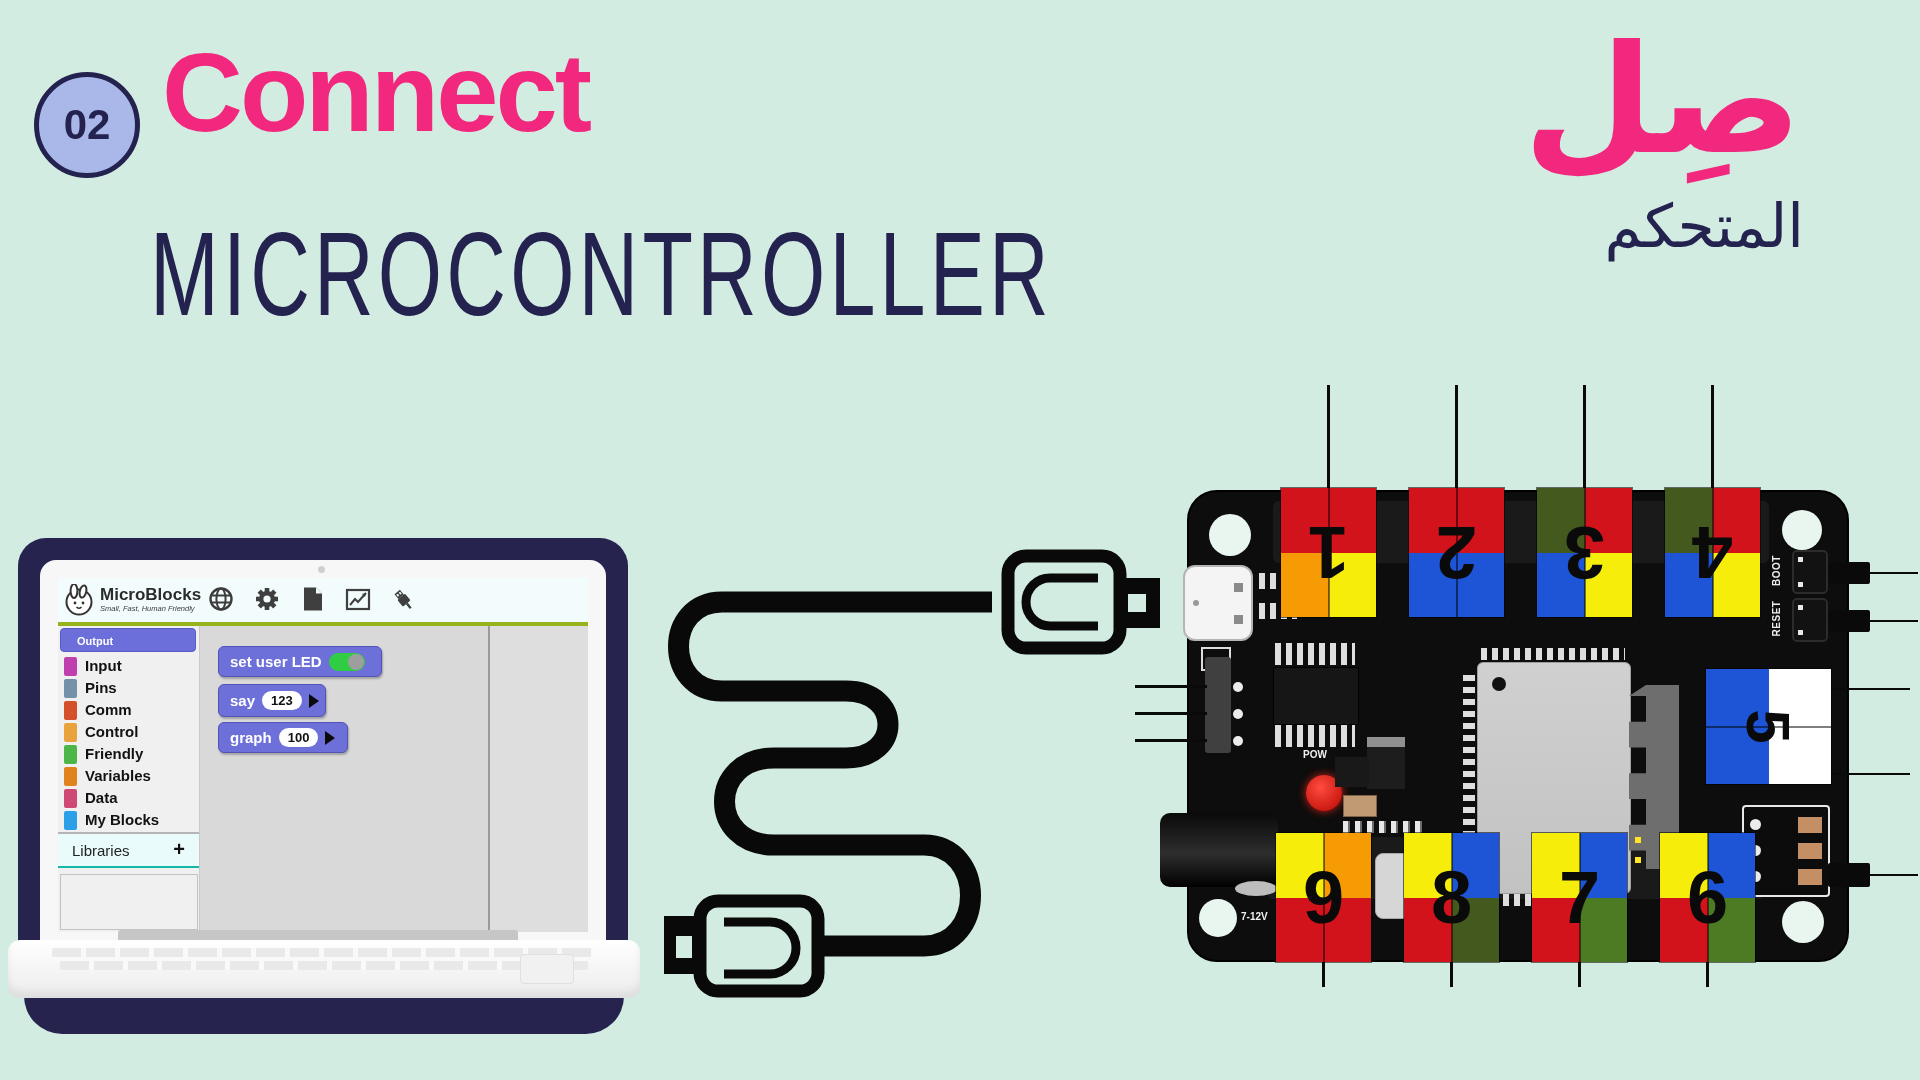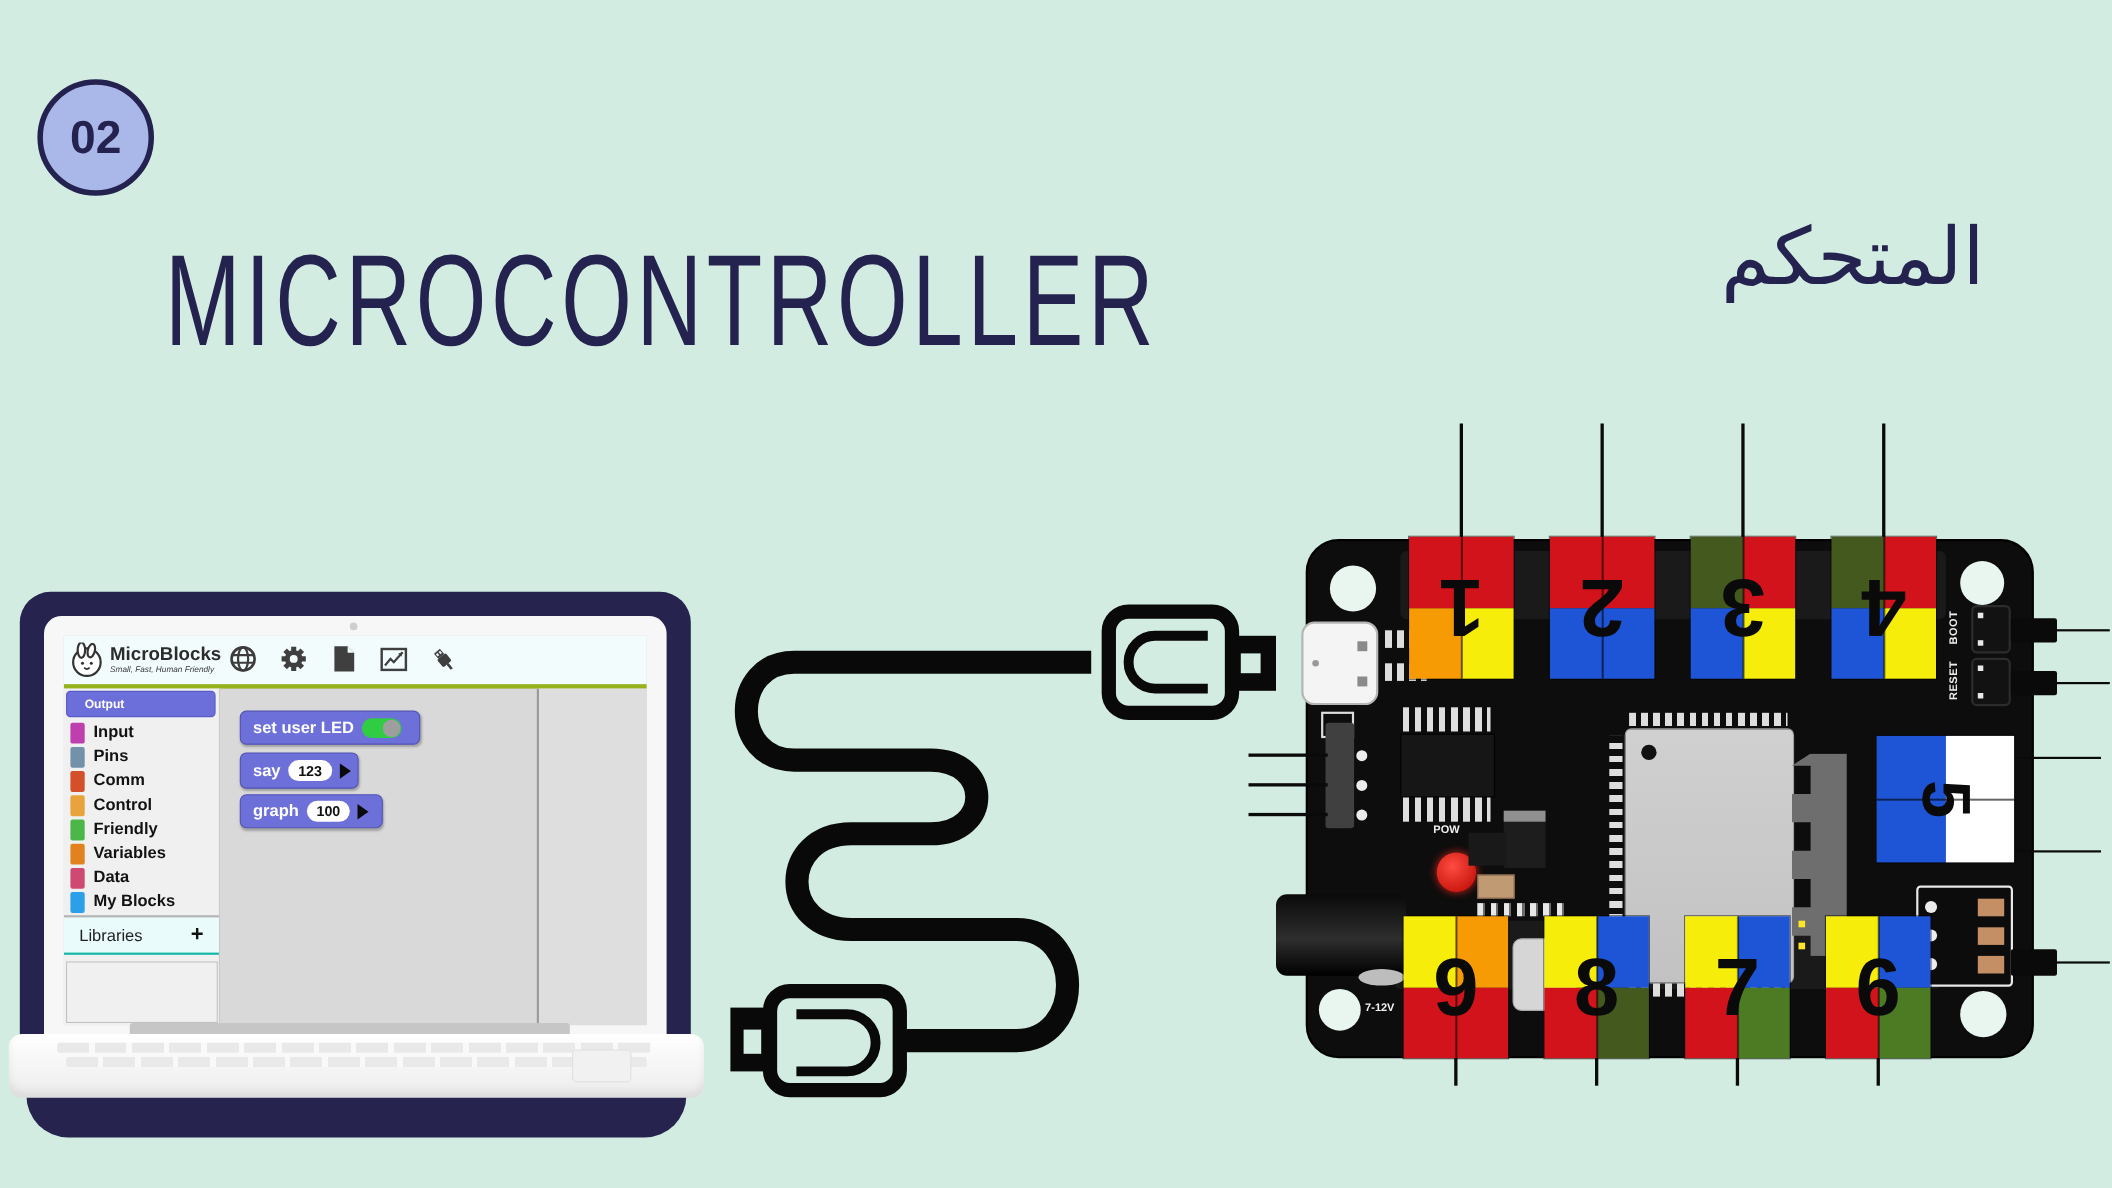--- a/index.html
+++ b/index.html
@@ -11,21 +11,21 @@
   .badge{position:absolute;left:34px;top:72px;width:96px;height:96px;background:#a9b8e8;
          border:5px solid #24224f;border-radius:50%;display:flex;align-items:center;justify-content:center;
          font-weight:700;font-size:42px;color:#24224f;}
   .badge::after{content:"";position:absolute;inset:-3px;border:2.5px solid #24224f;border-radius:48% 52% 50% 47%;transform:rotate(-8deg);}
   .title-en{position:absolute;left:162px;top:28px;font-size:112px;font-weight:800;letter-spacing:-3px;color:#f2277e;}
   .subtitle-en{position:absolute;left:150px;top:206px;font-size:118px;font-weight:500;color:#24224f;
                transform:scaleX(.70);transform-origin:left top;letter-spacing:6px;white-space:nowrap;}
   .title-ar{position:absolute;right:118px;top:18px;font-family:"DejaVu Sans",sans-serif;direction:rtl;
             font-size:150px;font-weight:700;color:#f2277e;line-height:1.1;}
   .subtitle-ar{position:absolute;right:116px;top:190px;font-family:"DejaVu Sans",sans-serif;direction:rtl;
-            font-size:72px;font-weight:400;color:#24224f;line-height:1.2;}
+            font-size:60px;font-weight:400;color:#24224f;line-height:1.2;}
 
   
   .lap-screen{position:absolute;left:18px;top:538px;width:610px;height:412px;background:#26244f;border-radius:28px 28px 0 0;}
   .lap-bezel{position:absolute;left:40px;top:560px;width:566px;height:390px;background:#f7f7f7;border-radius:16px 16px 0 0;}
   .lap-cam{position:absolute;left:318px;top:566px;width:7px;height:7px;border-radius:50%;background:#cfcfcf;}
   .lap-base{position:absolute;left:24px;top:992px;width:600px;height:42px;background:#26244f;border-radius:0 0 38px 38px;}
   .lap-hinge{position:absolute;left:118px;top:930px;width:400px;height:13px;background:#c6c6c6;border-radius:3px;}
   .lap-deck{position:absolute;left:8px;top:940px;width:632px;height:58px;background:linear-gradient(#ffffff,#ececec);
             border-radius:12px;box-shadow:inset 0 -6px 8px rgba(0,0,0,.07);}
   .keys{position:absolute;height:9px;background:repeating-linear-gradient(90deg,#e9e9e9 0 29px,#f9f9f9 29px 34px);border-radius:2px;}
@@ -85,21 +85,23 @@
   .scircle{position:absolute;border-radius:50%;background:#ececec;}
 </style>
 </head>
 <body>
 
 <div class="stage">
 
   <div class="badge">
       <span>02</span>
     </div>
+  <div class="title-en">Connect</div>
   <div class="subtitle-en">MICROCONTROLLER</div>
+  <div class="title-ar">صِل</div>
   <div class="subtitle-ar">المتحكم</div>
 
   <div>
     <div class="lap-screen"></div>
     <div class="lap-bezel"></div>
     <div class="lap-cam"></div>
 
     <div class="mb-content">
       <div class="mb-header">
         <svg class="mb-icon" style="left:5px;top:6px;width:32px;height:32px" viewBox="0 0 32 32">

